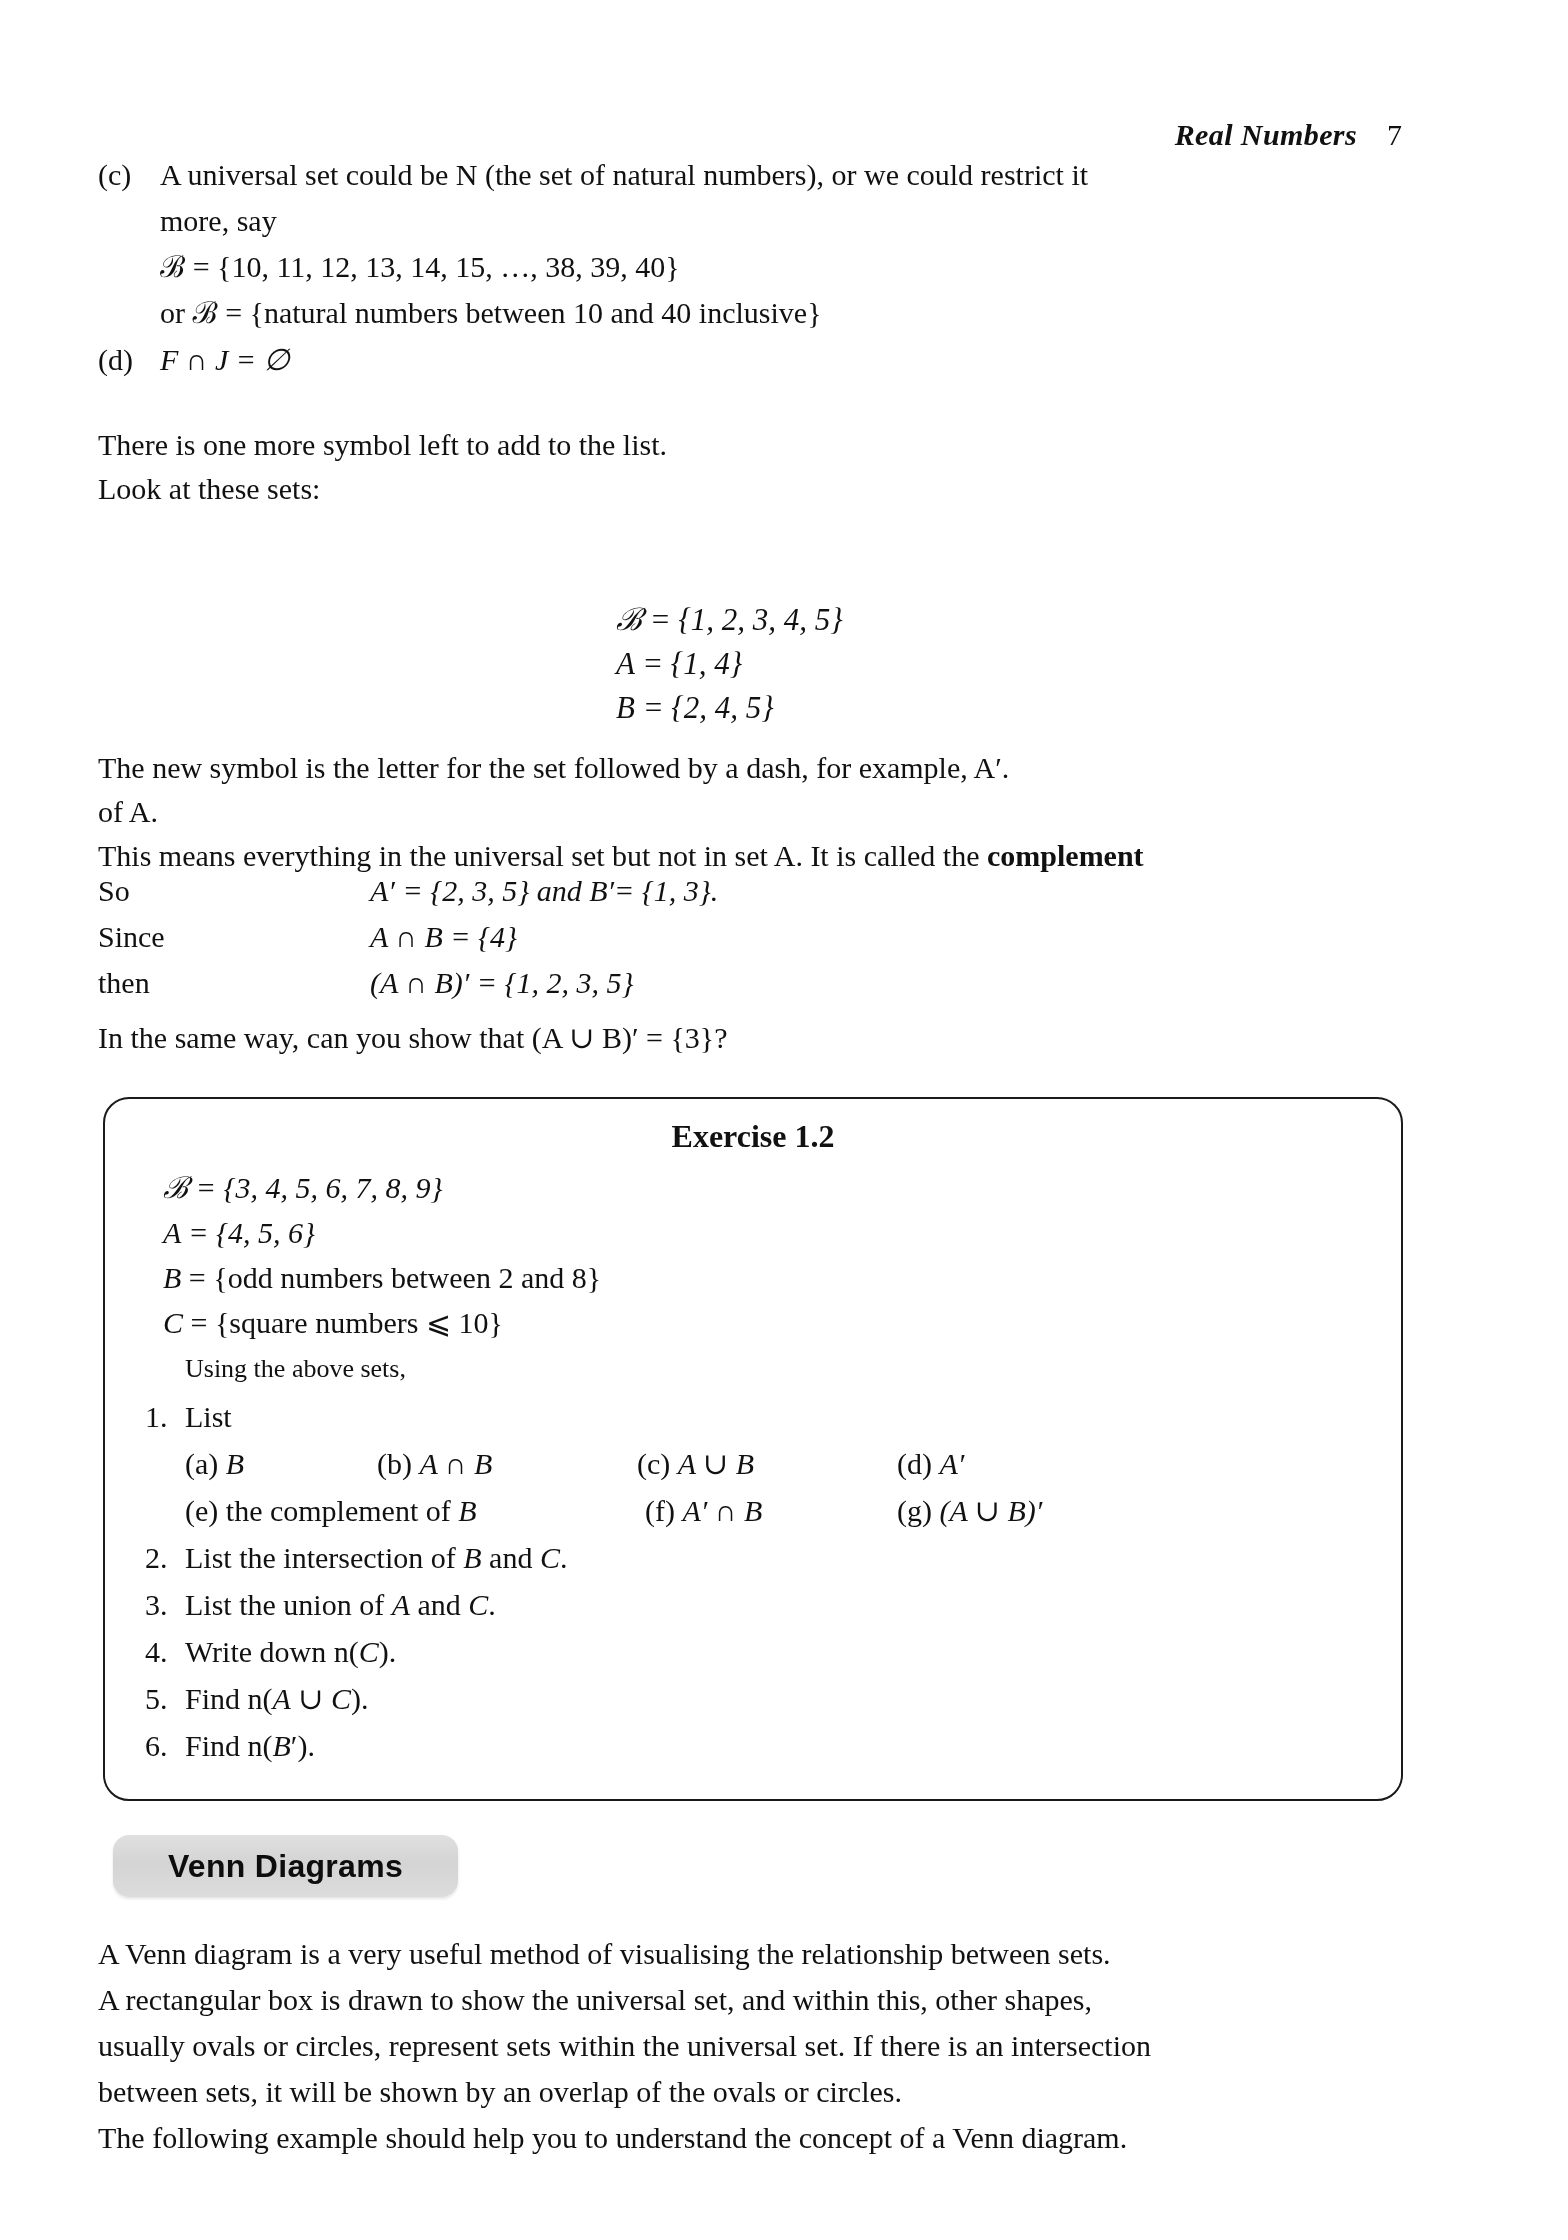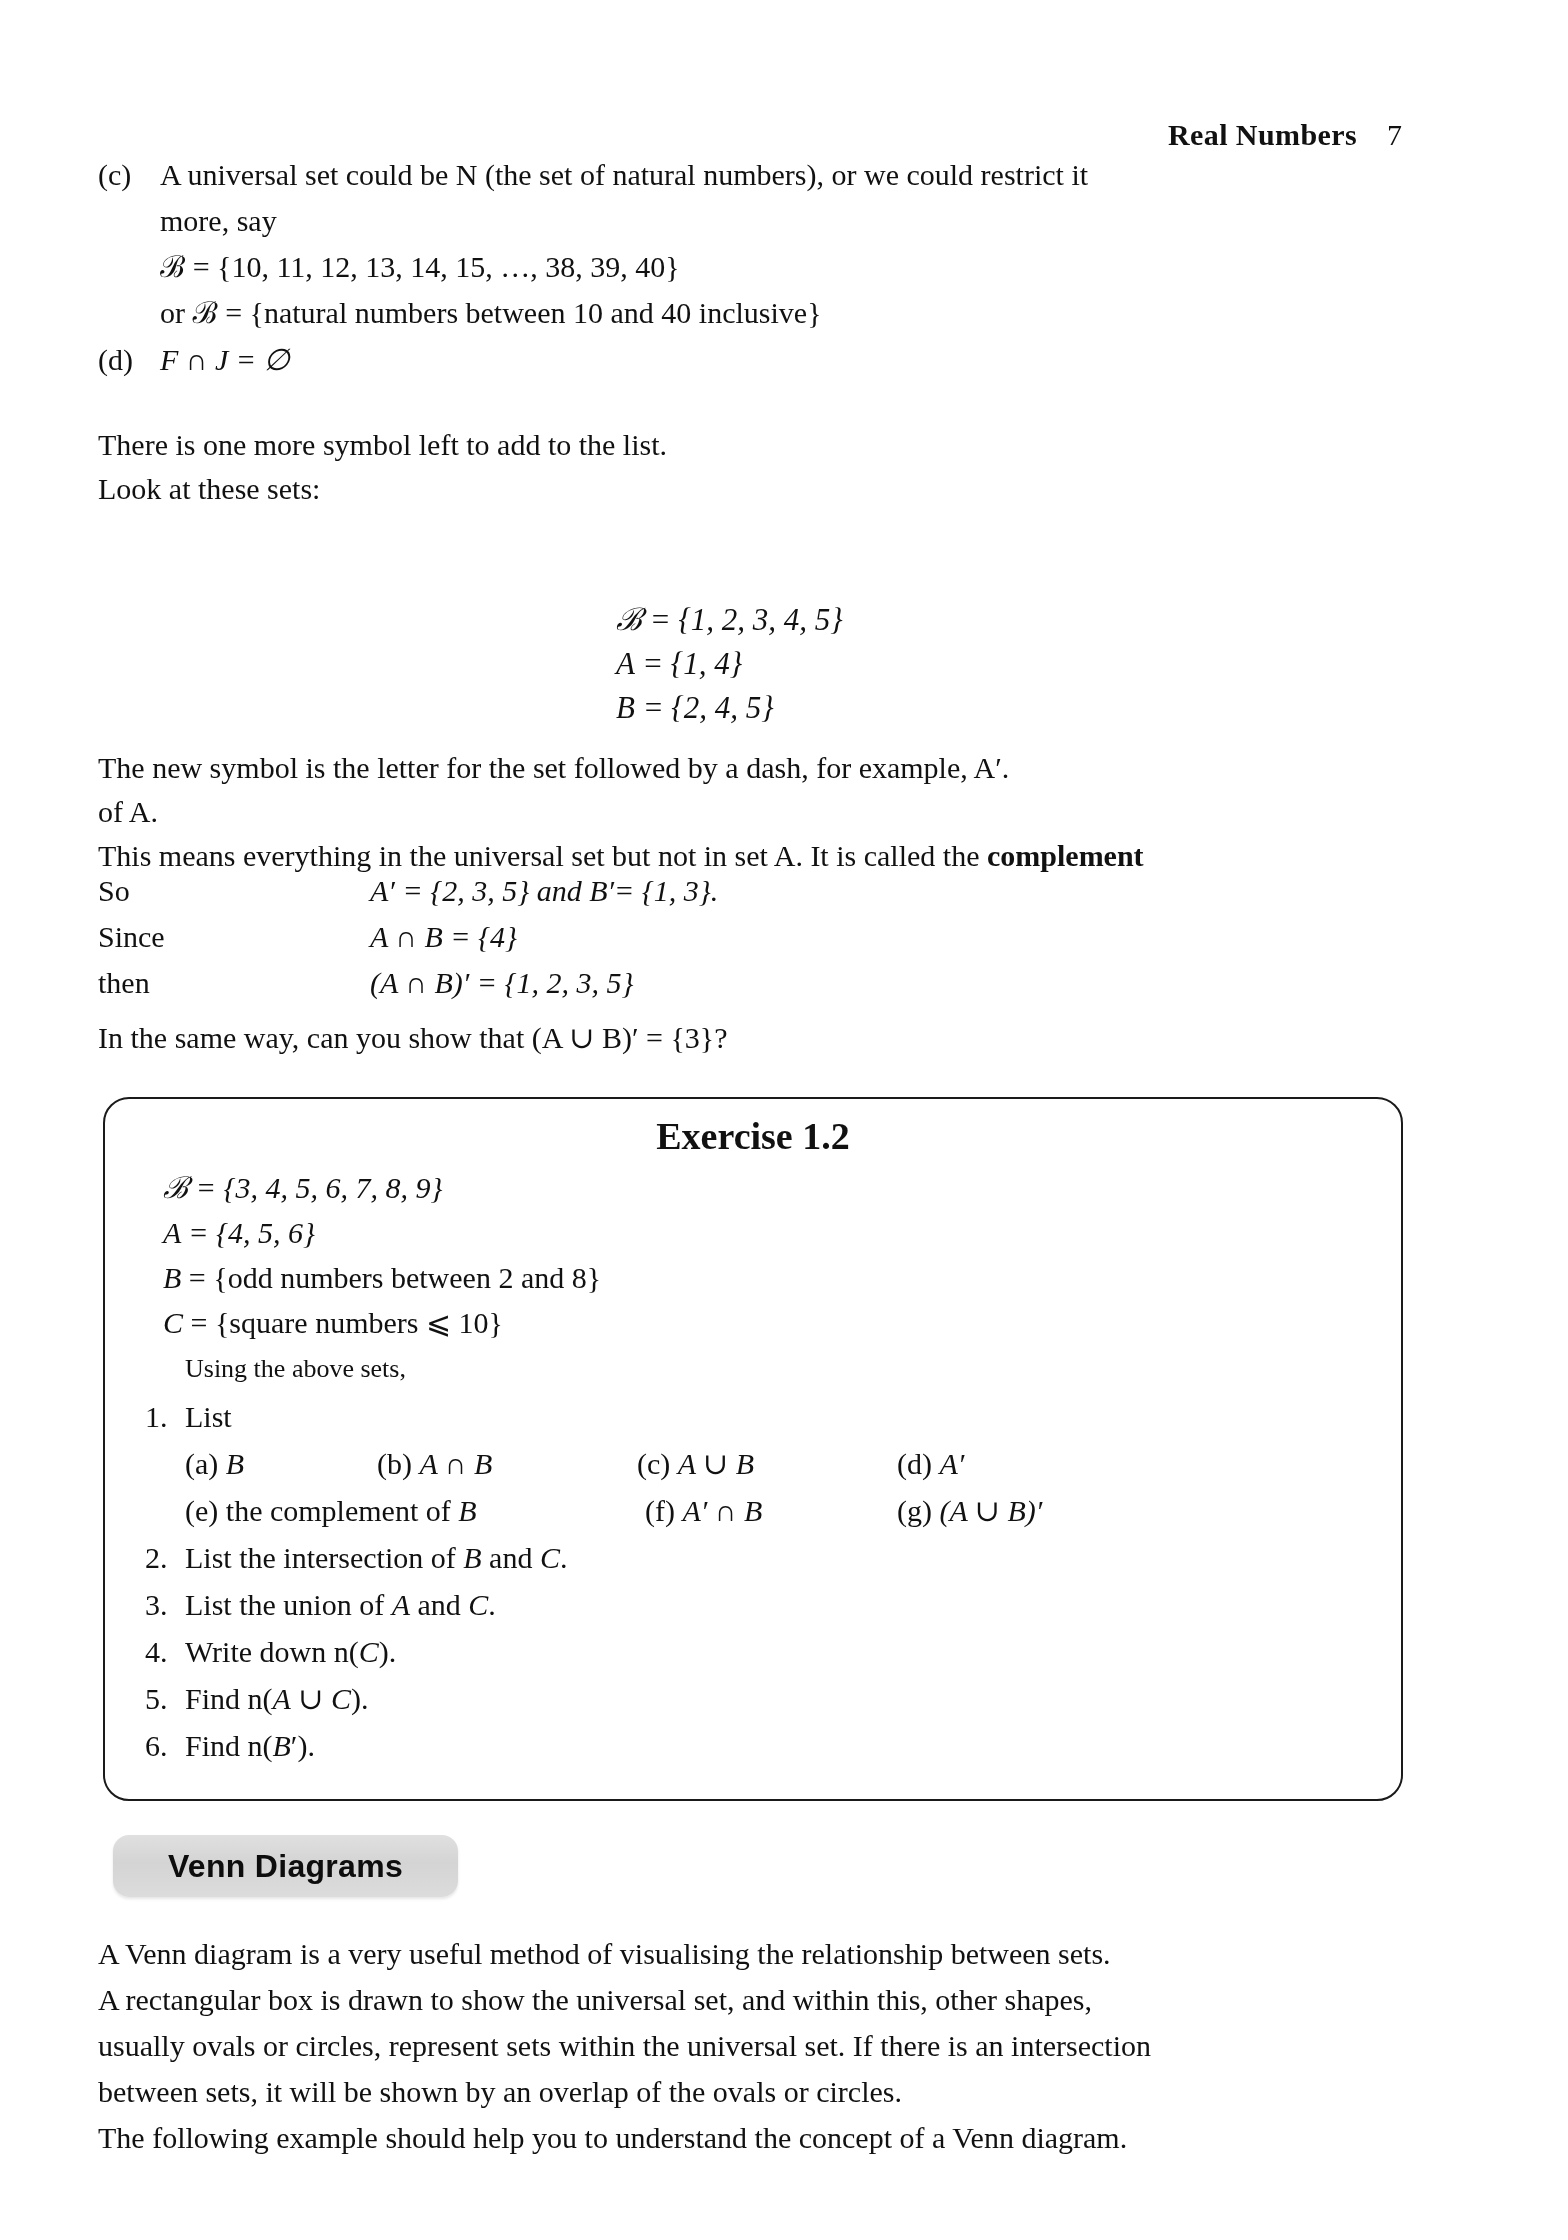--- a/index.html
+++ b/index.html
@@ -24,20 +24,21 @@
   
   .runhead {
     position: absolute;
     left: 0;
     top: 118px;
     width: 1402px;
     text-align: right;
     font-size: 30px;
   }
   .runhead .title {
+    font-style: italic;
     font-weight: 600;
     letter-spacing: 0.4px;
   }
   .runhead .folio {
     font-style: normal;
     margin-left: 30px;
     font-size: 30px;
   }
 
   
@@ -111,21 +112,21 @@
     position: absolute;
     left: 103px;
     top: 1097px;
     width: 1300px;
     box-sizing: border-box;
     padding: 14px 34px 22px 34px;
   }
   .exercise-title {
     text-align: center;
     font-weight: bold;
-    font-size: 38px;
+    font-size: 32px;
     line-height: 50px;
     margin-bottom: 4px;
   }
   .setdef {
     padding-left: 26px;
     font-size: 30px;
     line-height: 45px;
   }
   .using {
     font-size: 26px;

